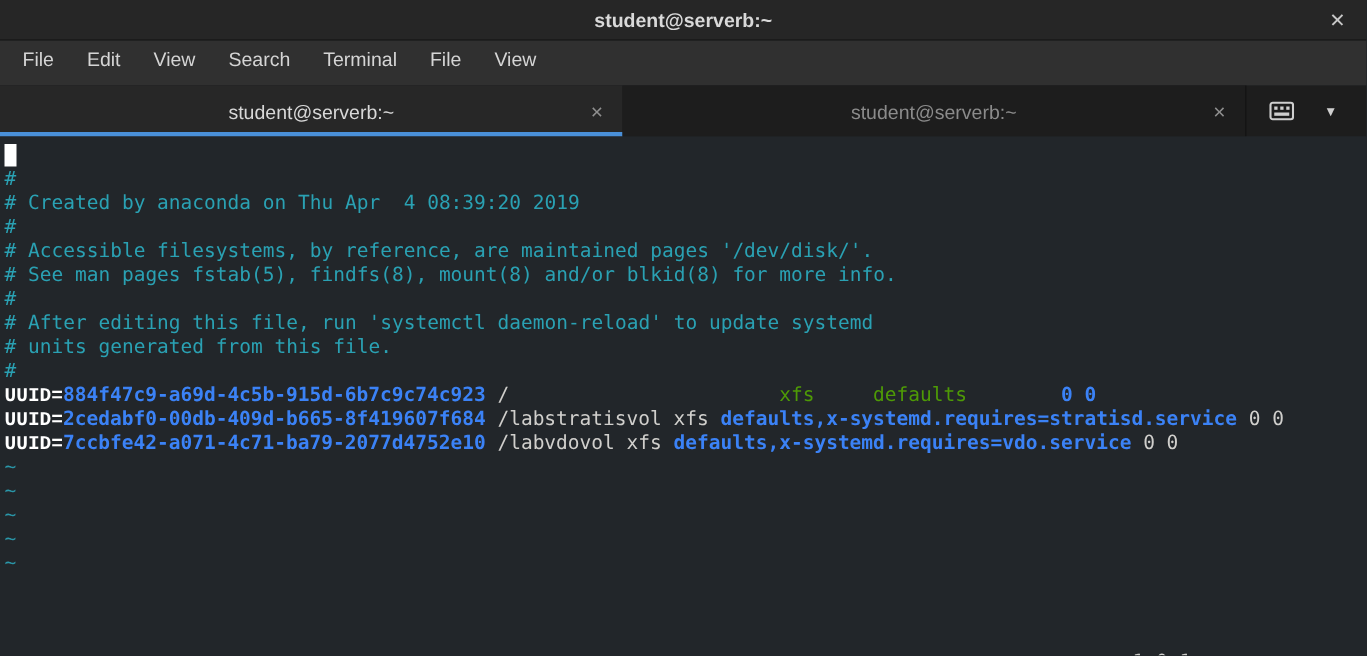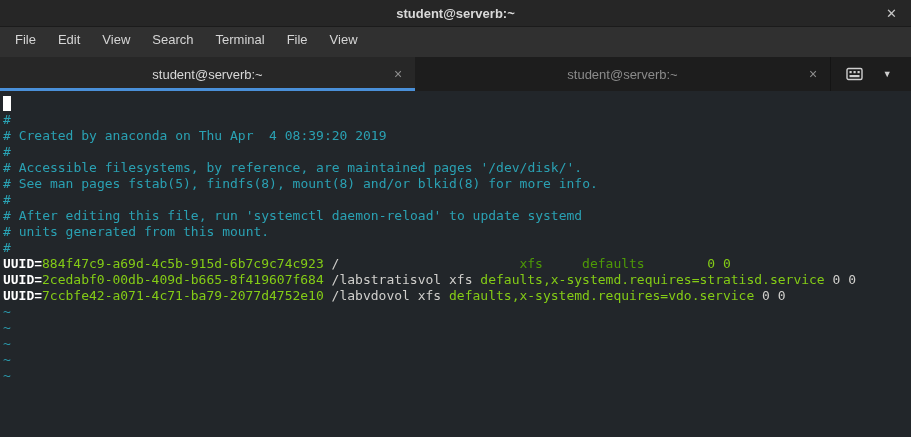--- a/index.html
+++ b/index.html
@@ -32,21 +32,21 @@
                 color:#cfcfcf; border-left:1px solid #141414; }
   .chevron { font-size:9px; color:#cfcfcf; cursor:pointer; padding:4px; }
   .tab-switcher { cursor:pointer; display:flex; align-items:center; }
 
   
   .terminal { position:relative; height:346px; background:#22262a;
               font-family:"DejaVu Sans Mono", monospace; font-size:13px;
               line-height:16px; color:#d0cfcc; padding:5px 0 0 3px; overflow:hidden; }
   .term-line { white-space:pre; height:16px; }
   .t-comment { color:#2aa1b3; }
-  .t-teal    { color:#84cc16; }
+  .t-teal    { color:#3b82f6;font-weight:bold; }
   .t-green   { color:#4e9a06; }
   .t-bold    { color:#ffffff; font-weight:bold;font-family:Liberation Mono, monospace; }
   .t-plain   { color:#d0cfcc; }
   .t-tilde   { color:#2a96a8; }
   .cursor    { display:inline-block; width:8px; height:15px; background:#ffffff;
                color:#22262a; vertical-align:top; }
   .statusline { position:absolute; left:3px; right:0; bottom:3px; height:16px; }
   .ruler     { position:absolute; left:752px; color:#d0cfcc; }
 </style>
 </head>
@@ -95,21 +95,21 @@
 <div class="terminal">
   <div id="term-lines">
       <div class="term-line"><span class="cursor"> </span></div>
       <div class="term-line"><span class="t-comment">#</span></div>
       <div class="term-line"><span class="t-comment"># Created by anaconda on Thu Apr  4 08:39:20 2019</span></div>
       <div class="term-line"><span class="t-comment">#</span></div>
       <div class="term-line"><span class="t-comment"># Accessible filesystems, by reference, are maintained pages '/dev/disk/'.</span></div>
       <div class="term-line"><span class="t-comment"># See man pages fstab(5), findfs(8), mount(8) and/or blkid(8) for more info.</span></div>
       <div class="term-line"><span class="t-comment">#</span></div>
       <div class="term-line"><span class="t-comment"># After editing this file, run 'systemctl daemon-reload' to update systemd</span></div>
-      <div class="term-line"><span class="t-comment"># units generated from this mount.</span></div>
+      <div class="term-line"><span class="t-comment"># units generated from this file.</span></div>
       <div class="term-line"><span class="t-comment">#</span></div>
       <div class="term-line"><span class="t-bold">UUID=</span><span class="t-teal">884f47c9-a69d-4c5b-915d-6b7c9c74c923</span><span class="t-plain"> /                       </span><span class="t-green">xfs</span><span class="t-plain">     </span><span class="t-green">defaults</span><span class="t-teal">        0 0</span></div>
       <div class="term-line"><span class="t-bold">UUID=</span><span class="t-teal">2cedabf0-00db-409d-b665-8f419607f684</span><span class="t-plain"> /labstratisvol </span><span class="t-plain">xfs </span><span class="t-teal">defaults,x-systemd.requires=stratisd.service</span><span class="t-plain"> 0 0</span></div>
       <div class="term-line"><span class="t-bold">UUID=</span><span class="t-teal">7ccbfe42-a071-4c71-ba79-2077d4752e10</span><span class="t-plain"> /labvdovol </span><span class="t-plain">xfs </span><span class="t-teal">defaults,x-systemd.requires=vdo.service</span><span class="t-plain"> 0 0</span></div>
       <div class="term-line"><span class="t-tilde">~</span></div>
       <div class="term-line"><span class="t-tilde">~</span></div>
       <div class="term-line"><span class="t-tilde">~</span></div>
       <div class="term-line"><span class="t-tilde">~</span></div>
       <div class="term-line"><span class="t-tilde">~</span></div>
       <div class="term-line"></div>

